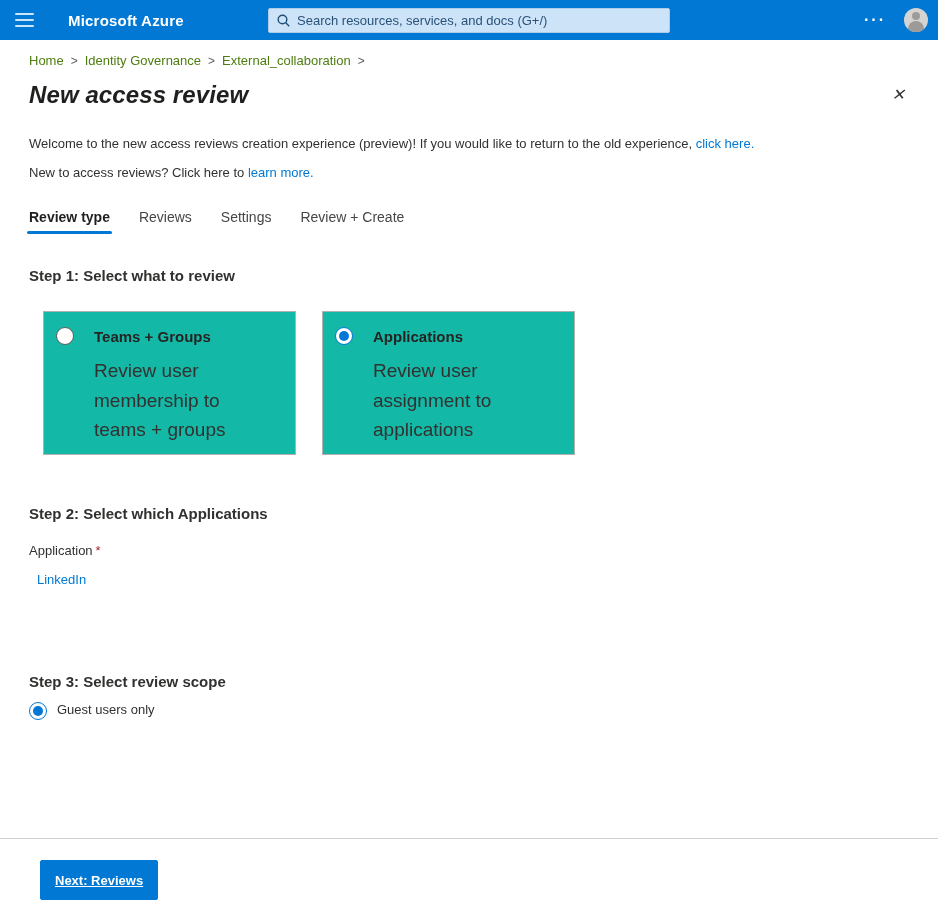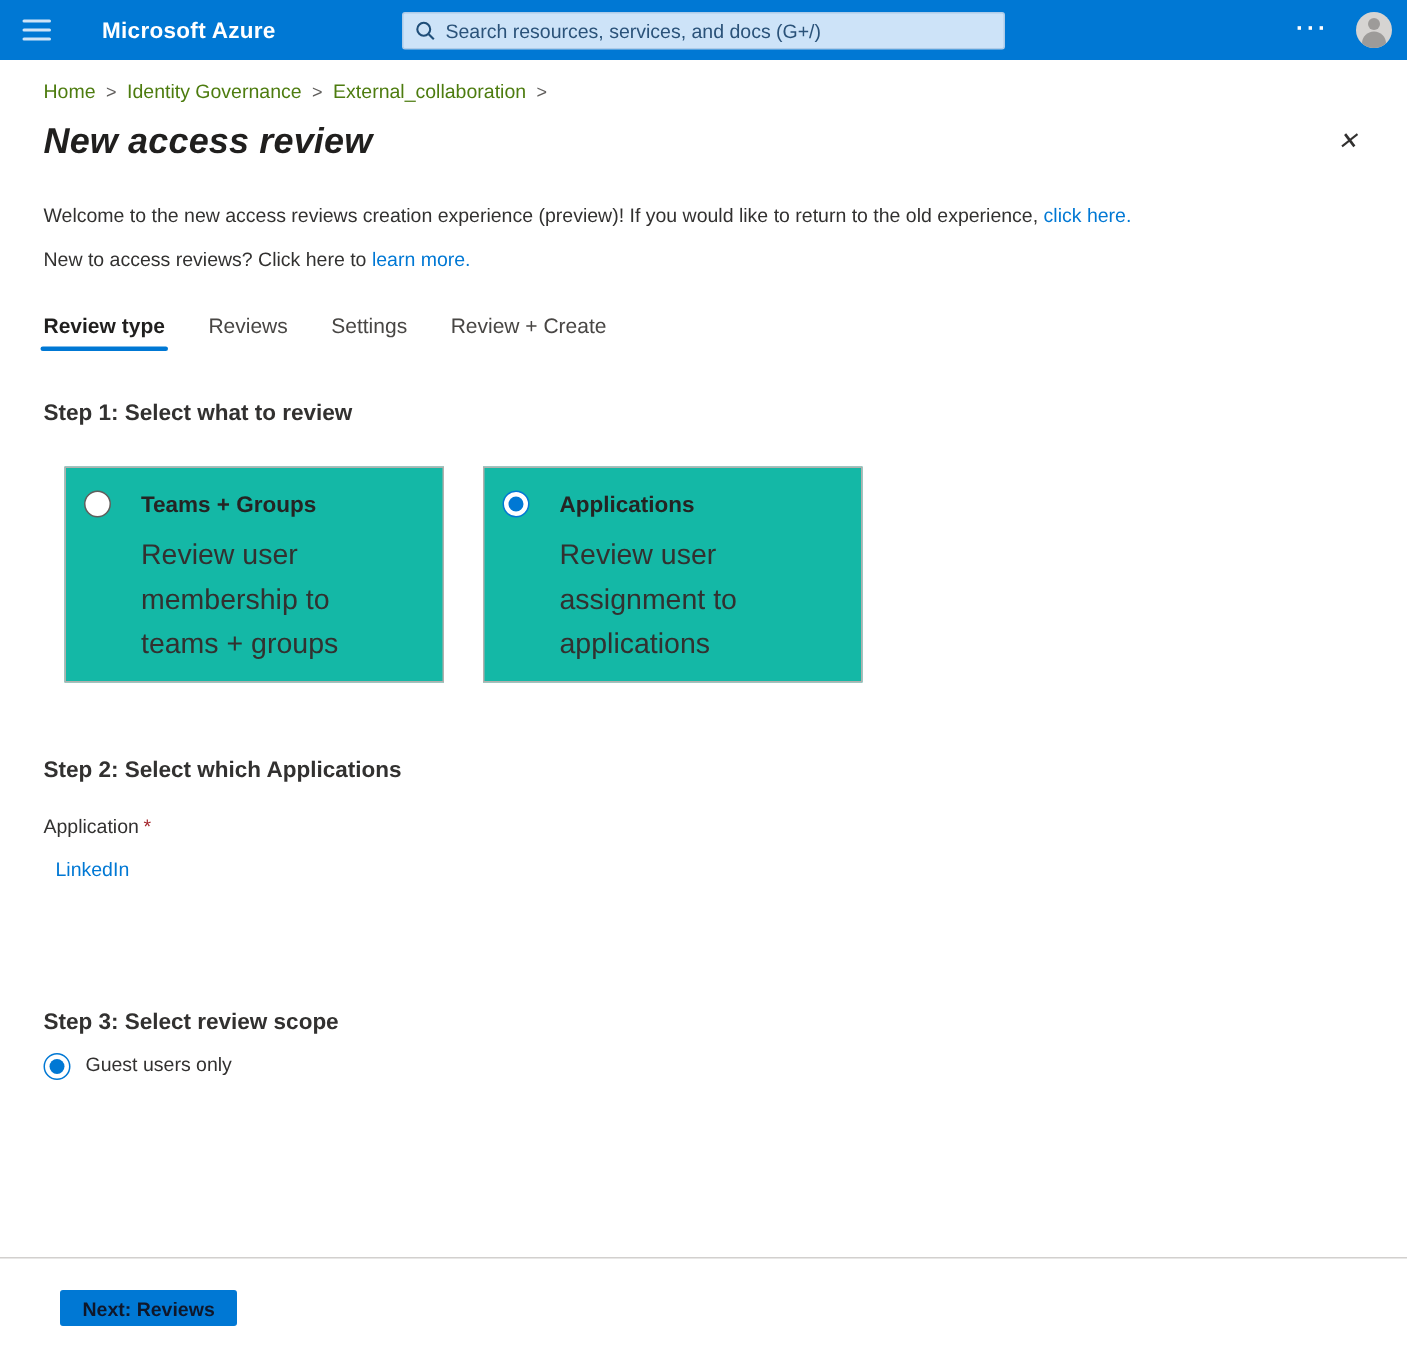--- a/index.html
+++ b/index.html
@@ -94,24 +94,24 @@
   .field-value-link { display: inline-block; margin-top: 14px; margin-left: 8px; font-size: 13px; color: #0078d4; text-decoration: none; cursor: pointer; }
 
   .step3-heading { margin-top: 86px; }
   .radio-row { display: flex; align-items: flex-start; gap: 10px; margin-top: 12px; cursor: pointer; }
   .radio-row .radio { flex: 0 0 auto; }
   .radio-label { font-size: 13px; color: #323130; }
 
   
   .footer-divider { position: absolute; left: 0; top: 838px; width: 938px; height: 1px; background: #d2d0ce; }
   .next-btn {
-    position: absolute; left: 40px; top: 860px; height: 24px;
-    background: #0078d4; color: #0f172a; border: 1px solid #0078d4; border-radius: 2px;
+    position: absolute; left: 40px; top: 860px; height: 40px;
+    background: #0078d4; color: #ffffff; border: 1px solid #0078d4; border-radius: 2px;
     font-family: "Liberation Sans", sans-serif; font-size: 13px; font-weight: bold;
-    padding: 0 14px; cursor: pointer;
+    padding: 0 14px; cursor: pointer; text-decoration: underline;
   }
 </style>
 </head>
 <body>
 
 <div class="page">
 
   <div class="topbar">
     <div class="hamburger">
       <span></span>

